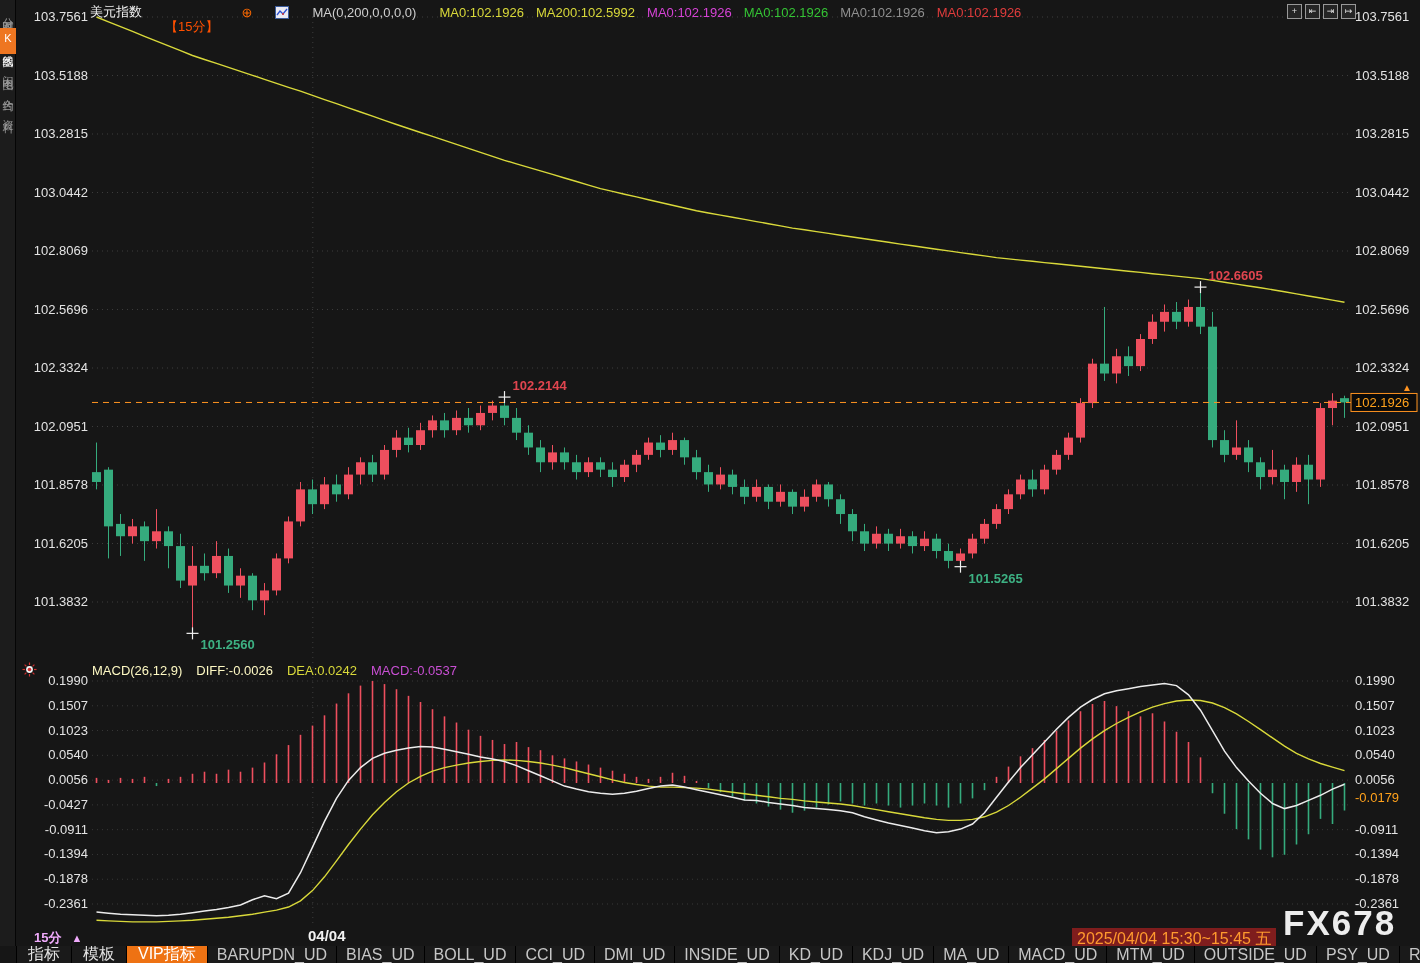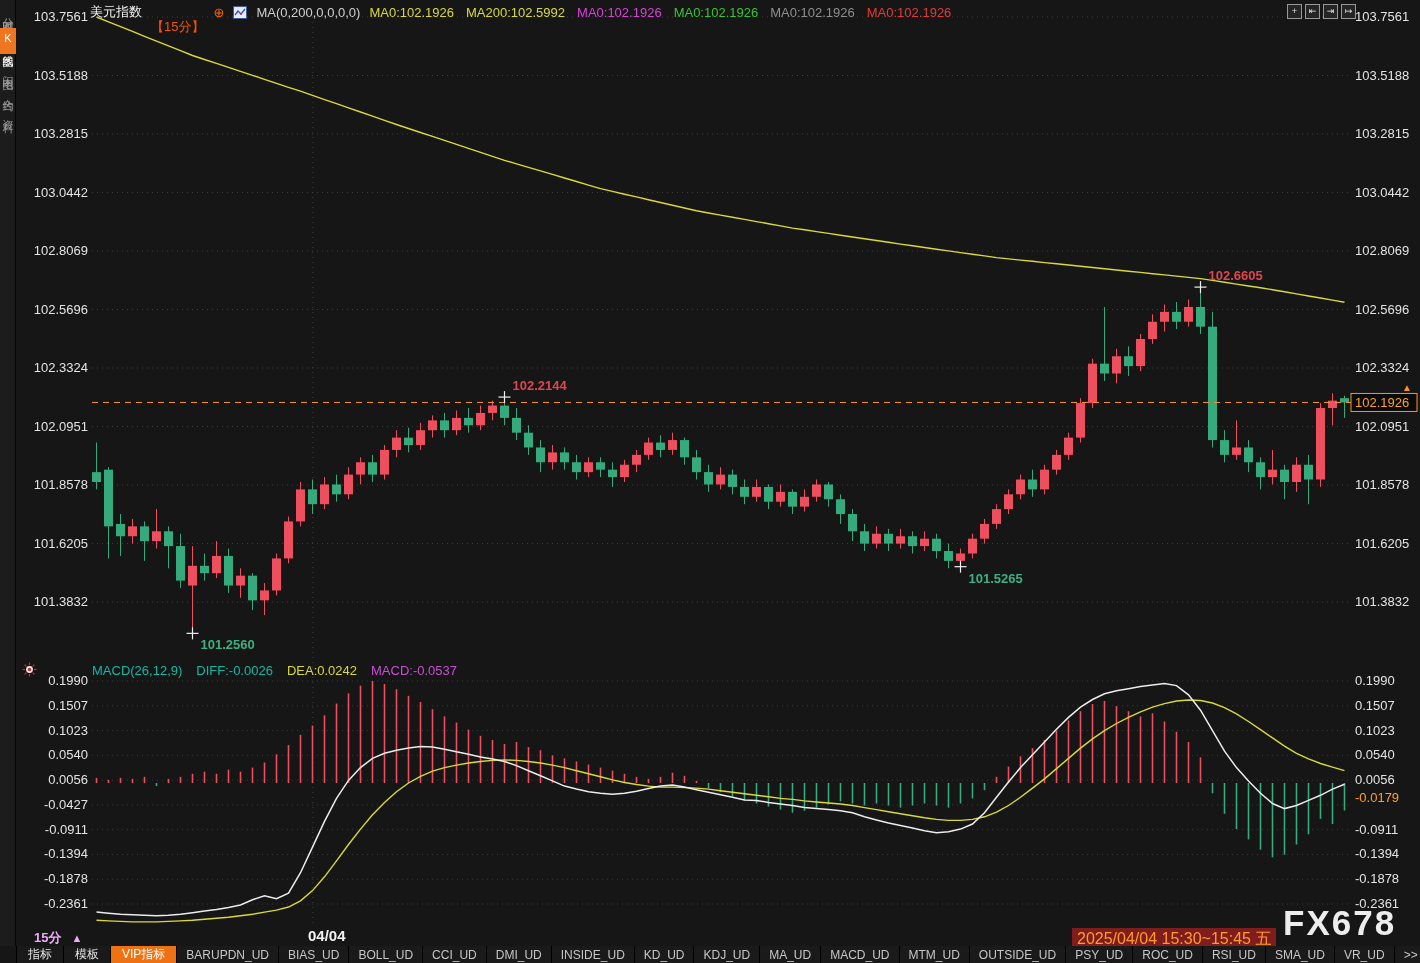--- a/index.html
+++ b/index.html
@@ -9,56 +9,56 @@
 
   
   .sidebar{position:absolute;left:0;top:0;width:16px;height:946px;background:#1c1c1c;
            border-right:1px solid #050505;display:flex;flex-direction:column;align-items:center;
            padding-top:5px;gap:9px;z-index:6;box-sizing:border-box;}
   .side-item{writing-mode:vertical-rl;text-orientation:upright;font-size:11px;color:#9a9a9a;
              letter-spacing:2px;padding:4px 1px;cursor:pointer;user-select:none;}
   .side-item.active{background:#ee7621;color:#fff;}
 
   
-  .hdr{position:absolute;left:90px;top:3px;height:18px;display:flex;align-items:center;gap:9px;
+  .hdr{position:absolute;left:90px;top:3px;height:18px;display:flex;align-items:center;gap:23px;
        font-size:13px;color:#e6e6e6;white-space:nowrap;z-index:5;}
   .hdr .sym{color:#f2f2f2;}
   .hdr .per{color:#ff5000;margin-top:29px;}
   .hdr .cross-toggle{color:#ff6a00;font-size:13px;cursor:pointer;}
   .hdr .masum{color:#cfcfcf;}
   .hdr .mav{font-size:13px;}
   .chart-ico{width:14px;height:13px;display:inline-block;}
 
   .corner-icons{position:absolute;left:1287px;top:4px;display:flex;gap:3px;z-index:5;}
   .cicon{width:13px;height:13px;border:1px solid #989898;background:#252525;color:#e0e0e0;
          font-size:9px;line-height:12px;text-align:center;cursor:pointer;}
 
   
   .macd-hdr{position:absolute;left:92px;top:663px;display:flex;gap:14px;font-size:13px;z-index:5;
             white-space:nowrap;}
-  .macd-hdr .t1{color:#14b8a6;}
+  .macd-hdr .t1{color:#fef9c3;}
   .macd-hdr .dea{color:#d9d93a;}
   .macd-hdr .macdv{color:#c94fd4;}
   .sun-ico{position:absolute;left:22px;top:662px;z-index:5;}
 
   
   .per-foot{position:absolute;left:34px;top:929px;color:#f0abfc;font-size:13px;font-weight:bold;z-index:5;}
   .per-foot .tri{margin-left:10px;font-size:11px;}
   .date-foot{position:absolute;left:308px;top:927px;color:#f2f2f2;font-size:15px;font-weight:bold;z-index:5;}
   .session-foot{position:absolute;left:1072px;top:928px;color:#ff9a2e;font-size:16px;background:#7f1d1d;
                 padding:1px 5px;z-index:5;}
   .watermark{position:absolute;left:1283px;top:903px;color:#ededed;font-size:35px;font-weight:bold;
              letter-spacing:2px;z-index:7;}
 
   
   .tabbar{position:absolute;left:16px;right:0;bottom:0;height:17px;background:#0e0e0e;display:flex;
           align-items:stretch;z-index:8;}
   .tab-spacer{width:13px;background:#2d2d2d;border-right:1px solid #000;}
   .tab{display:flex;align-items:center;padding:0 11px;background:#1a1a1a;border-right:1px solid #000;
-       color:#e2e2e2;font-size:12px;cursor:pointer;white-space:nowrap;}
+       color:#e2e2e2;font-size:16px;cursor:pointer;white-space:nowrap;}
   .tab.mono{font-family:Liberation Sans, sans-serif;color:#c6c6c6;padding:0 9px;}
   .tab.vip{background:#ee7213;color:#fff;}
 </style>
 </head>
 <body>
 
 <div class="app">
 
   <svg id="chart" width="1420" height="946">
       <g>

